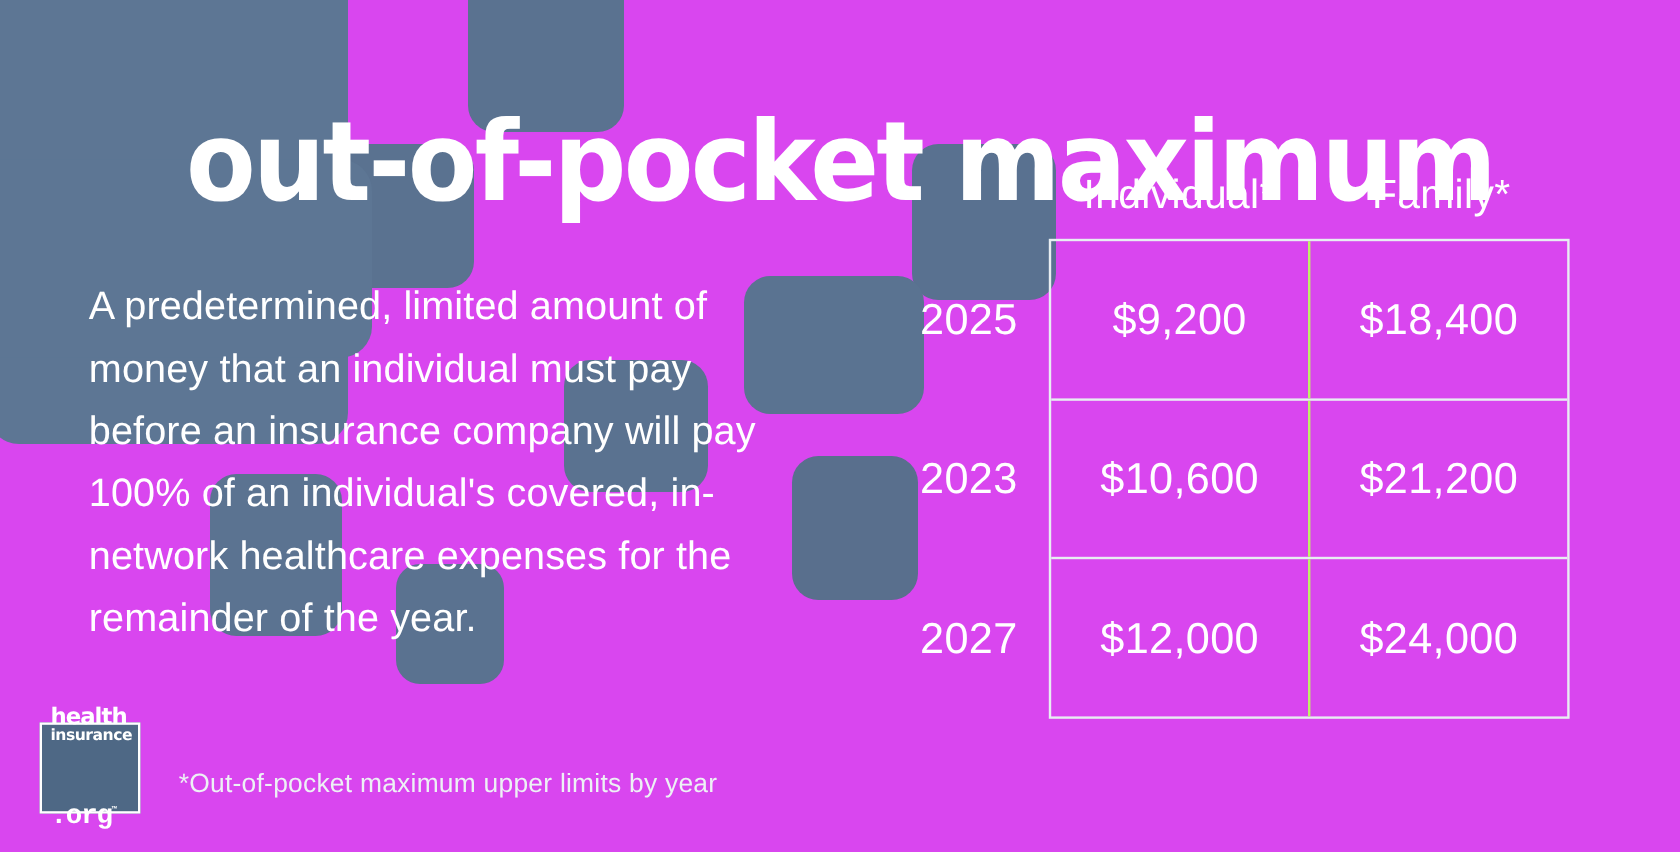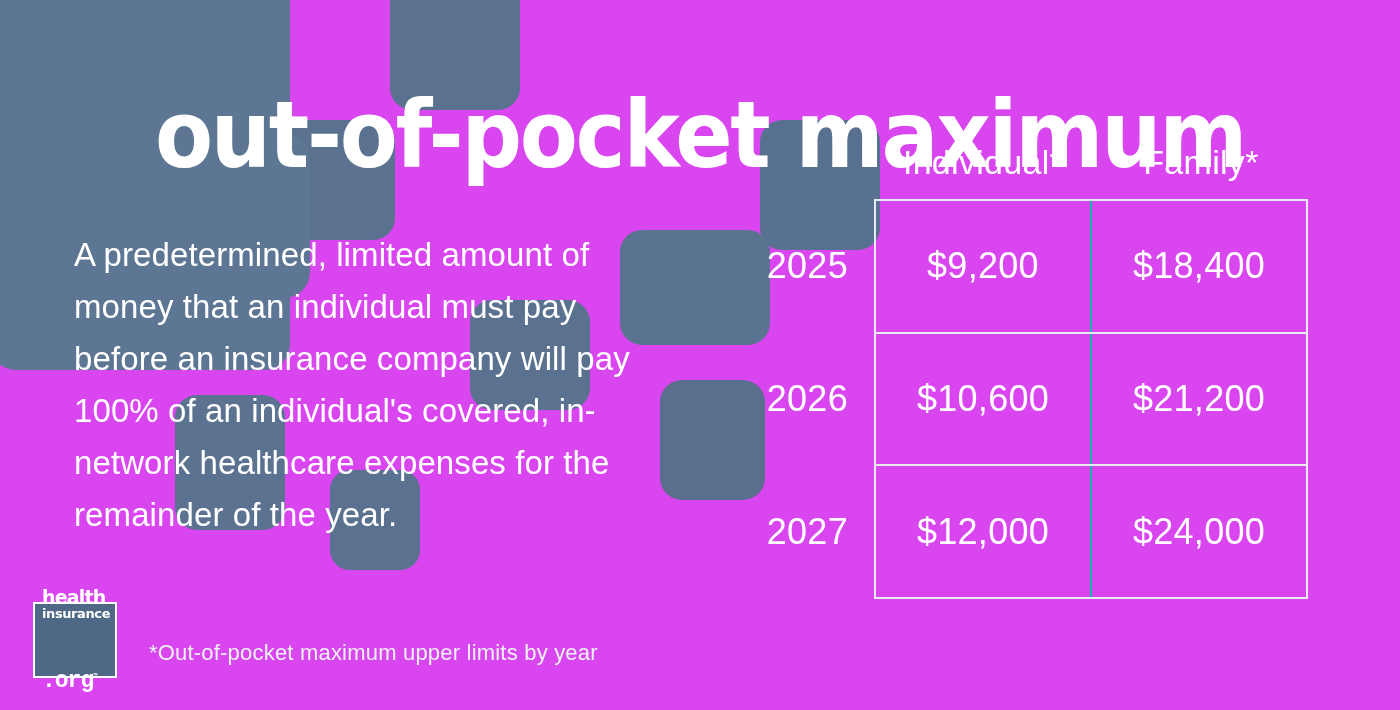--- a/index.html
+++ b/index.html
@@ -122,21 +122,21 @@
   .grid-cell {
     flex: 1 1 0;
     display: flex;
     align-items: center;
     justify-content: center;
     color: #FFFFFF;
     font-size: 36px;
     font-weight: 300;
     font-family: "Liberation Sans", sans-serif;
     letter-spacing: 0.3px;
-    border-right: 2px solid #14b8a6;
+    border-right: 2px solid #bef264;
     box-sizing: border-box;
   }
   .grid-cell:last-child { border-right: none; }
 
   
   .year-labels {
     position: absolute;
     left: 0;
     top: 59px;
     width: 148px;
@@ -243,21 +243,21 @@
 
   <div id="table-wrap">
 
     <div class="col-header-row">
       <div class="col-header">Individual*</div>
       <div class="col-header">Family*</div>
     </div>
 
     <div class="year-labels">
       <div class="year-label">2025</div>
-      <div class="year-label">2026</div>
+      <div class="year-label">2023</div>
       <div class="year-label">2027</div>
     </div>
 
     <div class="grid">
       <div class="grid-row">
         <div class="grid-cell">$9,200</div>
         <div class="grid-cell">$18,400</div>
       </div>
       <div class="grid-row">
         <div class="grid-cell">$10,600</div>

